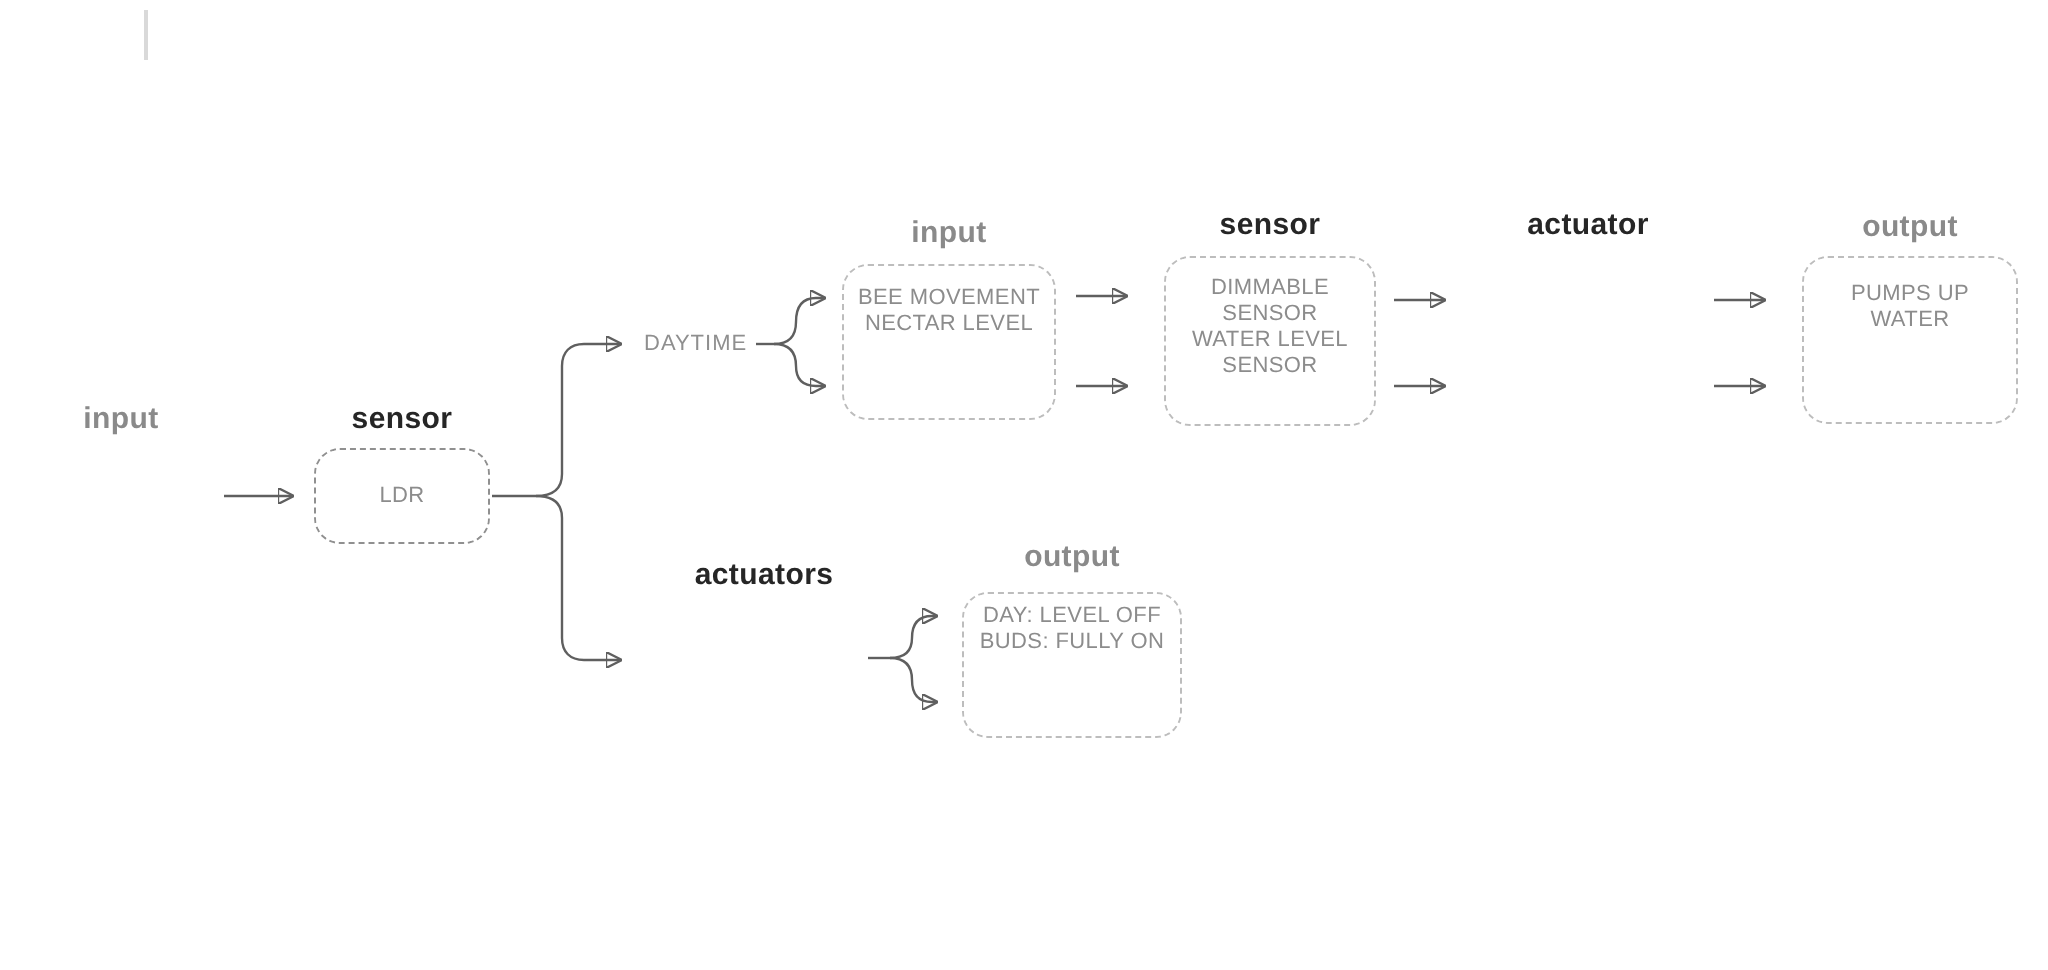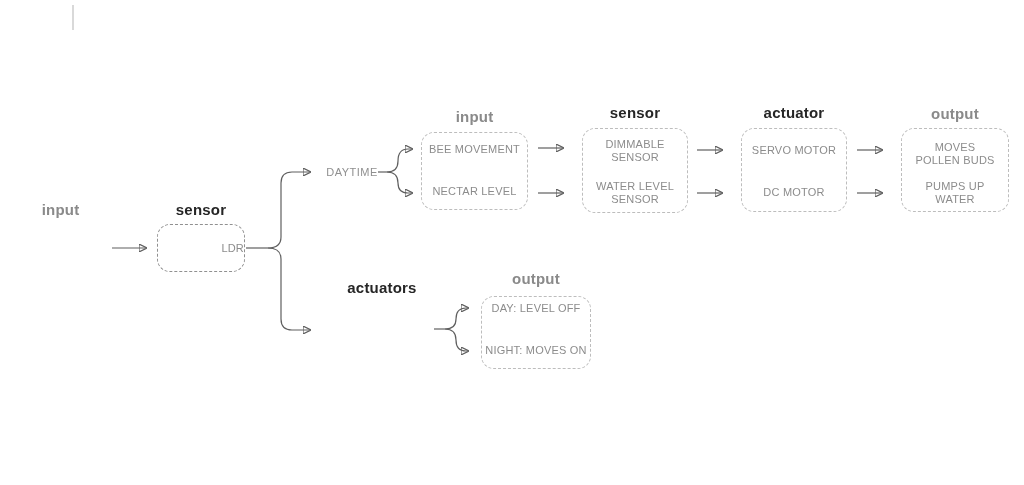--- a/index.html
+++ b/index.html
@@ -12,27 +12,27 @@
   .cursor{position:absolute;left:72px;top:5px;width:2px;height:25px;background:#d9d9d9;}
   .label{position:absolute;text-align:center;font-size:15px;letter-spacing:.2px;height:18px;line-height:18px;}
   .muted{color:#8a8a8a;font-weight:700;}
   .strong{color:#262626;font-weight:700;}
   .box{
     position:absolute;box-sizing:border-box;
     border:1px dashed #bdbdbd;border-radius:13px;background:transparent;
     display:flex;flex-direction:column;align-items:center;
     color:#8c8c8c;font-size:11px;letter-spacing:.2px;
   }
-  .box.dark{border-color:#909090;align-items:flex-end;}
+  .box.dark{border-color:#909090;}
   .box.center{justify-content:center;}
-  .box.split{justify-content:space-between;}
+  .box.split{}
   .item{white-space:pre-line;text-align:center;line-height:13px;}
   .cond{
     position:absolute;font-size:11px;color:#8f8f8f;letter-spacing:.5px;
-    text-align:center;height:14px;line-height:14px;
+    height:14px;line-height:14px;
   }
 </style>
 </head>
 <body>
 
 <div class="stage">
 
   <div class="cursor"></div>
 
   <svg class="wires" viewBox="0 0 1024 485">
@@ -76,34 +76,28 @@
 
   <div class="label strong" style="left:582px;top:104px;width:106px">sensor</div>
   <div class="box split" style="left:582px;top:128px;width:106px;height:85px;padding:9px 2px 6px">
     <span class="item">DIMMABLE
 SENSOR</span>
     <span class="item">WATER LEVEL
 SENSOR</span>
   </div>
 
   <div class="label strong" style="left:741px;top:104px;width:106px">actuator</div>
-  <div class="box split" style="left:741px;top:128px;width:106px;height:84px;padding:15px 2px 12px">
-    <span class="item">SERVO MOTOR</span>
-    <span class="item">DC MOTOR</span>
-  </div>
 
   <div class="label muted" style="left:901px;top:105px;width:108px">output</div>
   <div class="box split" style="left:901px;top:128px;width:108px;height:84px;padding:12px 2px 5px">
-    <span class="item">MOVES
-POLLEN BUDS</span>
     <span class="item">PUMPS UP
 WATER</span>
   </div>
 
   <div class="label strong" style="left:331px;top:279px;width:102px">actuators</div>
 
   <div class="label muted" style="left:481px;top:270px;width:110px">output</div>
   <div class="box split" style="left:481px;top:296px;width:110px;height:73px;padding:5px 1px 11px">
     <span class="item">DAY: LEVEL OFF</span>
-    <span class="item">NIGHT: MOVES ON</span>
+    <span class="item">BUDS: FULLY ON</span>
   </div>
 
 </div>
 
 </body></html>

